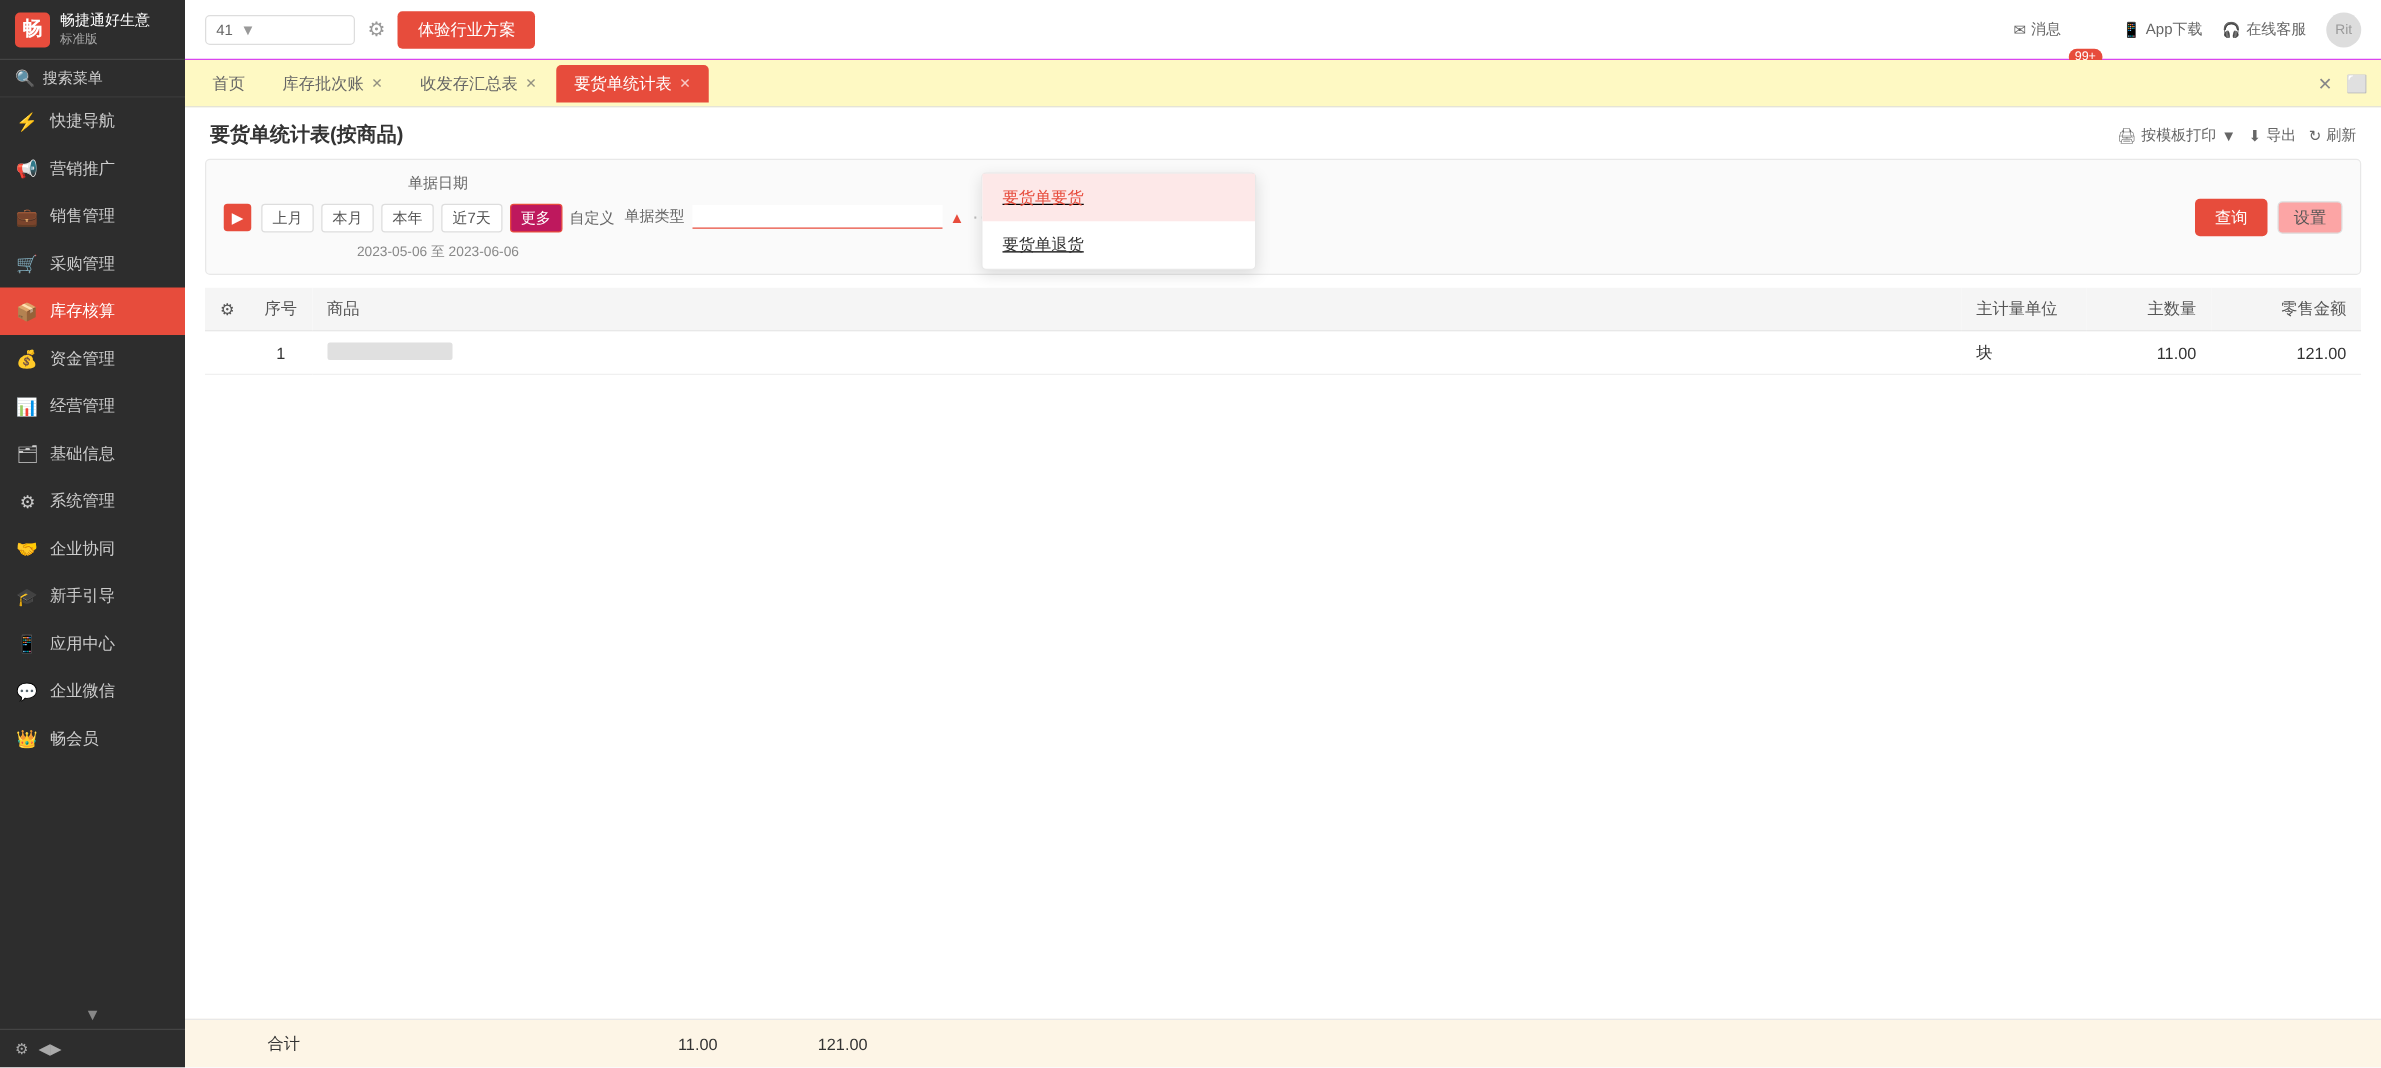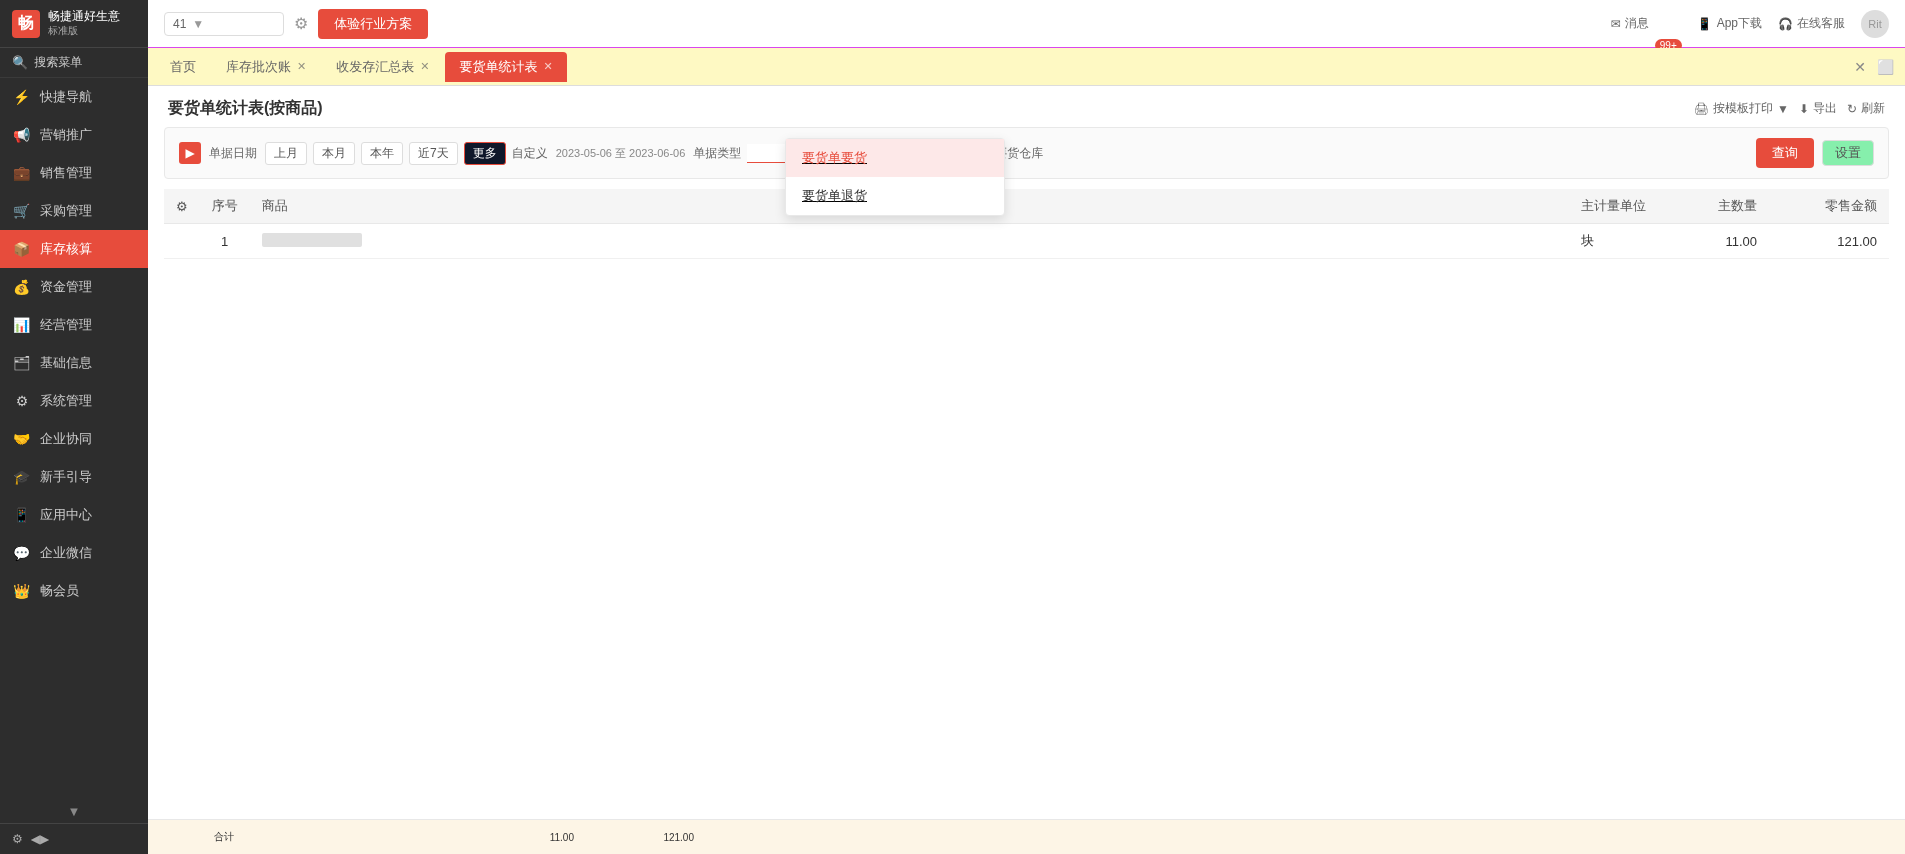--- a/index.html
+++ b/index.html
@@ -251,38 +251,39 @@
       display: flex; align-items: center; justify-content: center;
       color: #fff;
       cursor: pointer;
       font-size: 12px;
       flex-shrink: 0;
     }
     .filter-group {
       display: flex;
       align-items: center;
       gap: 8px;
+      flex-direction: column;
     }
     .filter-label {
       color: #666; font-size: 12px; white-space: nowrap;
     }
     .filter-date-range {
       display: flex; align-items: center; gap: 6px; font-size: 12px;
     }
     .filter-preset-btn {
       padding: 2px 8px;
       border: 1px solid #ddd;
       border-radius: 3px;
       cursor: pointer;
       font-size: 12px;
       color: #555;
       background: #fff;
     }
     .filter-preset-btn.more {
-      background: #0f172a; color: #fff; border-color: #e74c3c;
+      background: #be185d; color: #fff; border-color: #e74c3c;
     }
     .filter-date-text {
       color: #888; font-size: 11px;
     }
     .filter-custom-btn {
       color: #666; font-size: 12px; cursor: pointer;
     }
 
     .filter-type-group {
       display: flex; align-items: center; gap: 6px; font-size: 12px;
@@ -332,21 +333,21 @@
       color: #fff;
       border: none;
       border-radius: 4px;
       padding: 6px 16px;
       font-size: 13px;
       cursor: pointer;
       margin-left: auto;
     }
     .settings-btn {
       border: 1px solid #ddd;
-      background: #86efac;
+      background: #fca5a5;
       border-radius: 4px;
       padding: 3px 12px;
       font-size: 13px;
       cursor: pointer;
       color: #555;
     }
 
     
     .table-container {
       flex: 1;
@@ -391,21 +392,21 @@
       border-radius: 2px;
       display: inline-block;
     }
 
     
     .table-footer {
       background: #fdf5e6;
       display: flex;
       align-items: center;
       padding: 10px 16px;
-      font-size: 10px;
+      font-size: 13px;
       color: #333;
       border-top: 1px solid #e8e8e8;
       flex-shrink: 0;
     }
     .footer-label { width: 310px; padding-left: 50px; }
     .footer-value { min-width: 100px; text-align: right; margin-right: 20px; }
 
     
     ::-webkit-scrollbar { width: 6px; height: 6px; }
     ::-webkit-scrollbar-track { background: #f1f1f1; }

